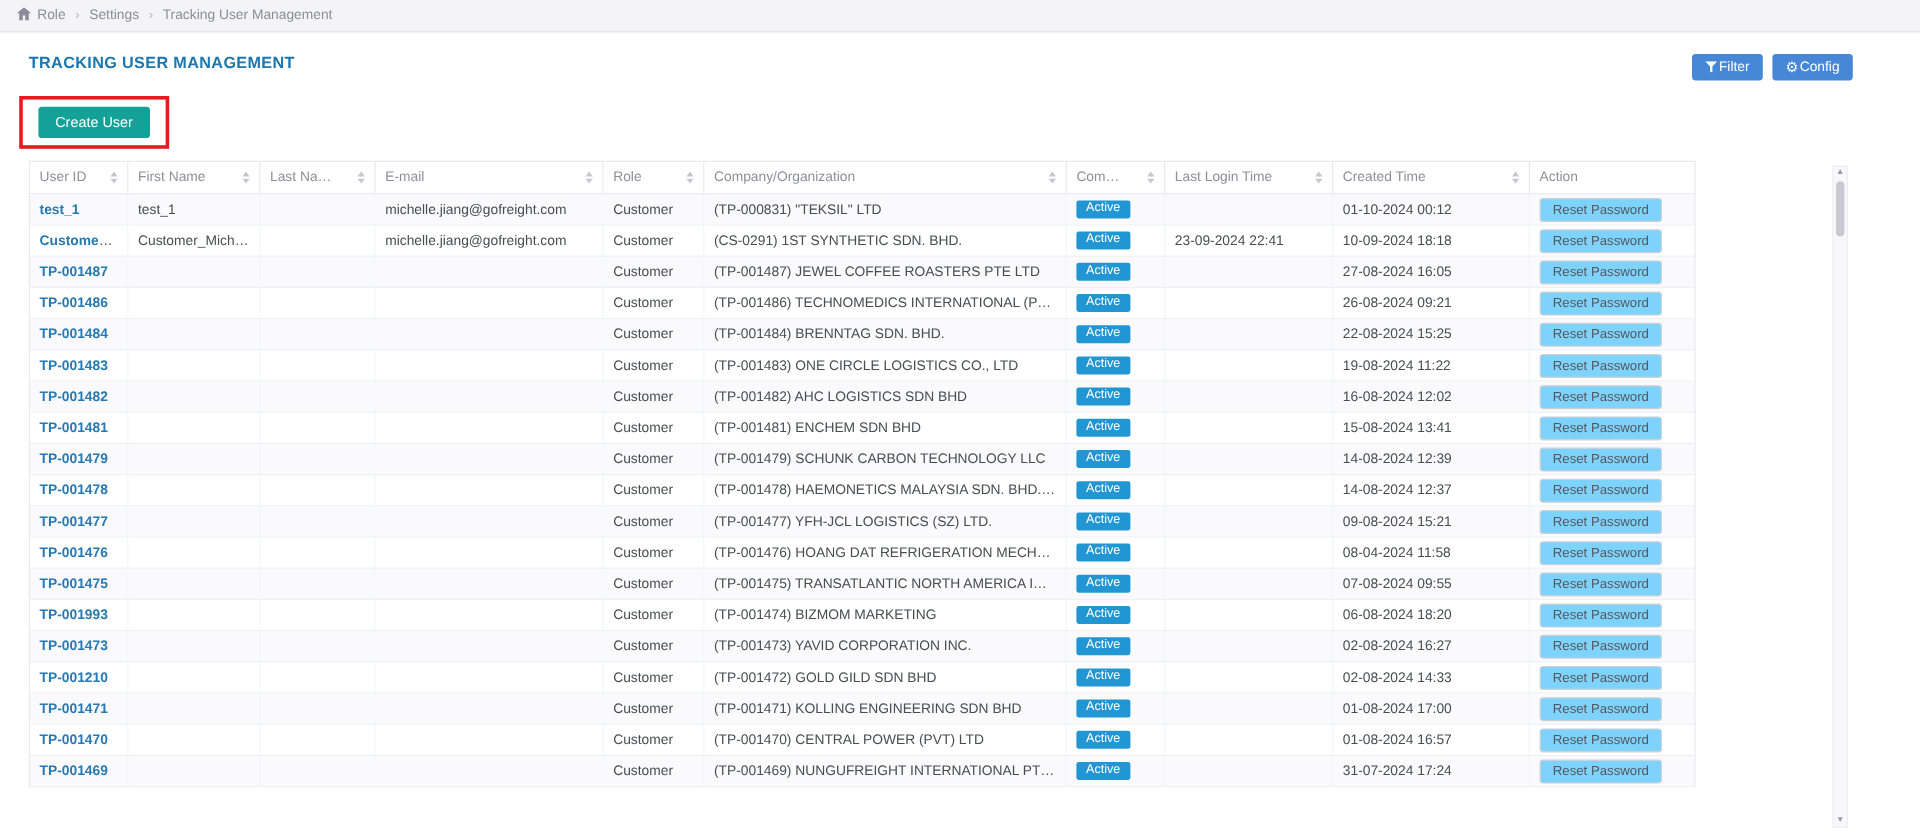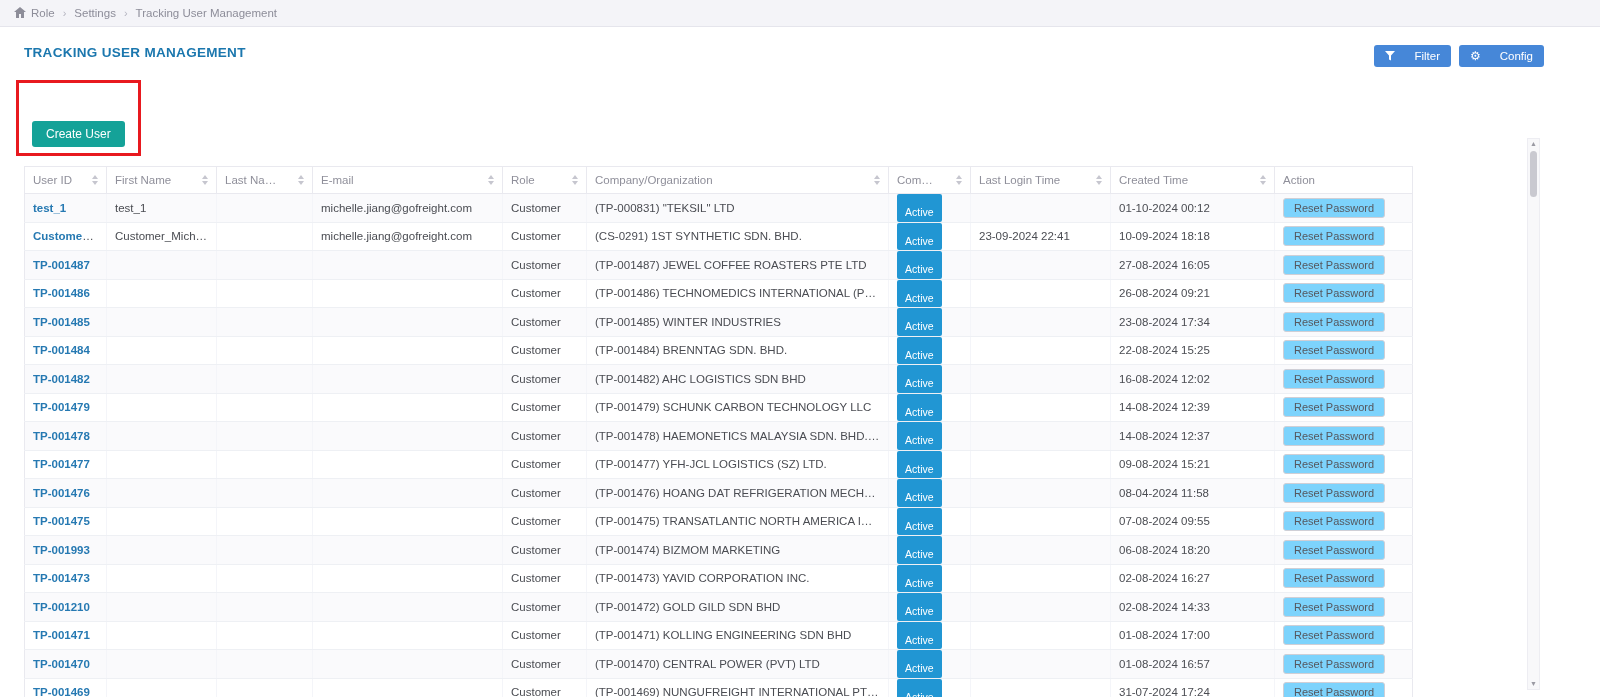--- a/index.html
+++ b/index.html
@@ -11,51 +11,51 @@
                     display:flex; align-items:center; padding:0 14px; font-size:11.5px;
                     color:#8d8d99; gap:8px; }
   .crumb { display:inline-flex; align-items:center; gap:5px; cursor:default; }
   .crumb-sep { color:#b5b5c0; font-size:11px; }
 
   
   .page-head { display:flex; align-items:flex-start; justify-content:space-between;
                padding:18px 56px 0 24px; }
   .page-title { color:var(--title-blue,#1b77ae); font-size:13.5px; font-weight:bold; letter-spacing:.3px; }
   .head-btns { display:flex; gap:8px; }
-  .btn-blue { display:inline-flex; align-items:center; gap:19px; background:var(--button-blue,#4687d8);
+  .btn-blue { display:inline-flex; align-items:center; gap:1px; background:var(--button-blue,#4687d8);
               color:#fff; border:none; border-radius:3px; padding:5px 11px; font-size:11.5px;
               font-family:inherit; cursor:pointer; }
   .btn-blue svg { display:block; }
   .gear-glyph { font-size:12px; line-height:1; }
 
   
   .create-row { margin:13px 0 0 16px; }
   .red-box { display:inline-block; border:3px solid var(--highlight-red,#e8191f); padding:6px 13px; }
   .btn-teal { background:var(--accent-teal,#14a298); color:#fff; border:none; border-radius:3px;
-              padding:6px 14px; font-size:12px; font-family:inherit; cursor:pointer;margin-top:32px; }
+              padding:6px 14px; font-size:12px; font-family:inherit; cursor:pointer; }
 
   
   .table-wrap { margin:10px 0 0 24px; }
   table { border-collapse:collapse; table-layout:fixed; width:1388px; font-size:11.5px; background:#fff; }
   th { height:27px; padding:0 8px; text-align:left; font-weight:normal; color:#8f8f9a;
        border:1px solid #e9e9ef; background:#fff; cursor:pointer; }
   .th-inner { display:flex; align-items:center; justify-content:space-between; gap:20px; }
   .th-label { overflow:hidden; text-overflow:ellipsis; white-space:nowrap; }
   .sort { display:flex; flex-direction:column; gap:2px; flex:none; }
   .sort i { display:block; width:0; height:0; border-left:3.5px solid transparent; border-right:3.5px solid transparent; }
   .sort .up { border-bottom:4px solid #c6c6cf; }
   .sort .down { border-top:4px solid #c6c6cf; }
   td { height:26px; padding:0 8px; border-bottom:1px solid #eef0f4; border-right:1px solid #f4f5f9;
        white-space:nowrap; overflow:hidden; text-overflow:ellipsis; color:#4a4c52; }
   td:first-child { border-left:1px solid #e9e9ef; }
   td:last-child { border-right:1px solid #e9e9ef; }
   tbody tr:nth-child(odd) { background:#fafafc; }
   a.uid { color:var(--link-blue,#2679b2); font-weight:bold; text-decoration:none; }
   .badge { display:inline-block; background:var(--badge-blue,#2196d3); color:#fff; font-size:10.5px;
-           line-height:1; padding:13px 8px 4px; border-radius:2px; }
+           line-height:1; padding:1px 8px 4px; border-radius:2px; }
   .badge:empty { display:none; }
   .reset-btn { background:#7dd3fc; border:1px solid #cfcfd6; border-radius:3px; padding:3px 10px;
                font-size:11px; color:#55575e; font-family:inherit; cursor:pointer; }
 
   
   .scrollbar { position:absolute; top:138px; right:60px; width:13px; height:552px;
                background:#f8f8fa; border:1px solid #ededf2; }
   .sb-arrow { position:absolute; left:0; width:100%; text-align:center; font-size:7px;
               color:#9a9aa3; line-height:10px; }
   .sb-arrow.up { top:0; }
@@ -254,53 +254,65 @@
     <td></td>
     <td></td>
     <td>Customer</td>
     <td>(TP-001486) TECHNOMEDICS INTERNATIONAL (PVT) LTD.</td>
     <td><span class="badge">Active</span></td>
     <td></td>
     <td>26-08-2024 09:21</td>
     <td><button class="reset-btn">Reset Password</button></td>
   </tr>
         <tr>
-    <td><a href="#" class="uid">TP-001485</a></td>
-    <td></td>
-    <td></td>
-    <td></td>
-    <td>Customer</td>
-    <td>(TP-001485) WINTER INDUSTRIES</td>
-    <td><span class="badge">Active</span></td>
-    <td></td>
-    <td>23-08-2024 17:34</td>
-    <td><button class="reset-btn">Reset Password</button></td>
-  </tr>
-        <tr>
     <td><a href="#" class="uid">TP-001484</a></td>
     <td></td>
     <td></td>
     <td></td>
     <td>Customer</td>
     <td>(TP-001484) BRENNTAG SDN. BHD.</td>
     <td><span class="badge">Active</span></td>
     <td></td>
     <td>22-08-2024 15:25</td>
     <td><button class="reset-btn">Reset Password</button></td>
   </tr>
         <tr>
+    <td><a href="#" class="uid">TP-001483</a></td>
+    <td></td>
+    <td></td>
+    <td></td>
+    <td>Customer</td>
+    <td>(TP-001483) ONE CIRCLE LOGISTICS CO., LTD</td>
+    <td><span class="badge">Active</span></td>
+    <td></td>
+    <td>19-08-2024 11:22</td>
+    <td><button class="reset-btn">Reset Password</button></td>
+  </tr>
+        <tr>
     <td><a href="#" class="uid">TP-001482</a></td>
     <td></td>
     <td></td>
     <td></td>
     <td>Customer</td>
     <td>(TP-001482) AHC LOGISTICS SDN BHD</td>
     <td><span class="badge">Active</span></td>
     <td></td>
     <td>16-08-2024 12:02</td>
+    <td><button class="reset-btn">Reset Password</button></td>
+  </tr>
+        <tr>
+    <td><a href="#" class="uid">TP-001481</a></td>
+    <td></td>
+    <td></td>
+    <td></td>
+    <td>Customer</td>
+    <td>(TP-001481) ENCHEM SDN BHD</td>
+    <td><span class="badge">Active</span></td>
+    <td></td>
+    <td>15-08-2024 13:41</td>
     <td><button class="reset-btn">Reset Password</button></td>
   </tr>
         <tr>
     <td><a href="#" class="uid">TP-001479</a></td>
     <td></td>
     <td></td>
     <td></td>
     <td>Customer</td>
     <td>(TP-001479) SCHUNK CARBON TECHNOLOGY LLC</td>
     <td><span class="badge">Active</span></td>

